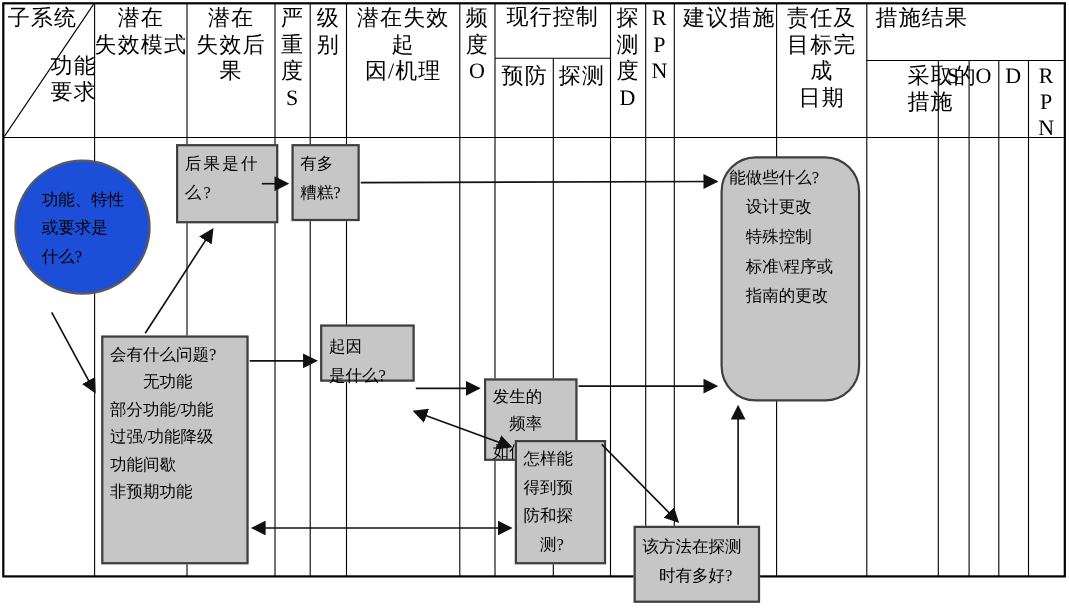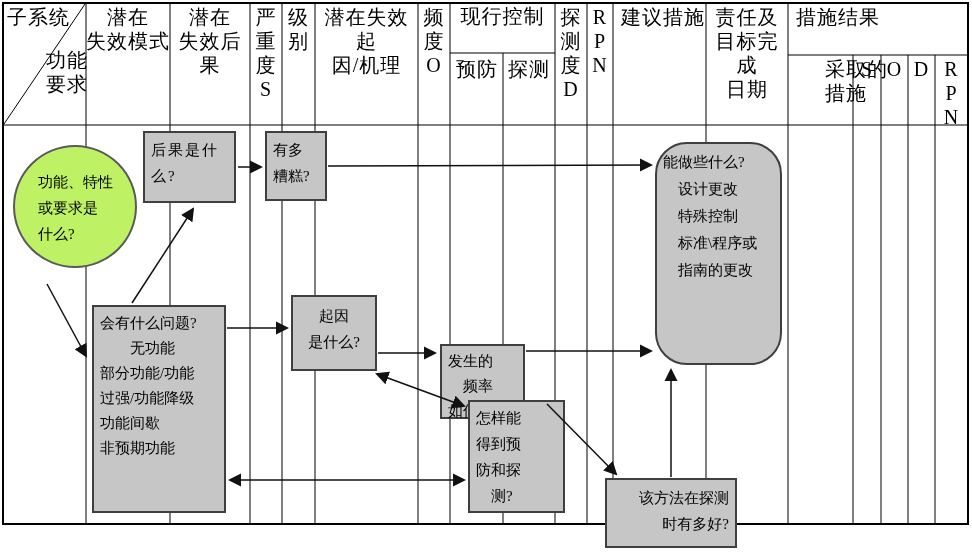--- a/index.html
+++ b/index.html
@@ -26,21 +26,21 @@
     border:2px solid #3f3f3f;
     box-sizing:border-box;
     white-space:pre-wrap;
     font-size:15px;
     line-height:26px;
     padding:4px 6px;
     z-index:2;
   }
   .circle{
     position:absolute;
-    background:#bef264;
+    background:#1d4ed8;
     border:2px solid #5a5a5a;
     border-radius:50%;
     box-sizing:border-box;
     white-space:pre-wrap;
     font-size:15px;
     line-height:26px;
     padding:22px 0 0 23px;
     z-index:2;
   }
   #arrows{z-index:3;}
@@ -117,45 +117,45 @@
   <div class="hlabel center" style="left:853px;top:57px;width:28px;">S</div>
   <div class="hlabel center" style="left:881px;top:57px;width:27px;">O</div>
   <div class="hlabel center" style="left:908px;top:57px;width:27px;">D</div>
   <div class="hlabel center" style="left:935px;top:57px;width:33px;">R
 P
 N</div>
 
   <div class="circle" style="left:13px;top:145px;width:124px;height:123px;">功能、特性
 或要求是
 什么?</div>
-  <div class="gbox" style="left:143px;top:131px;width:93px;height:72px;letter-spacing:2px;">后果是什
+  <div class="gbox" style="left:160px;top:131px;width:93px;height:72px;letter-spacing:2px;">后果是什
 么?</div>
   <div class="gbox" style="left:265px;top:131px;width:62px;height:70px;">有多
 糟糕?</div>
   <div class="gbox" style="left:92px;top:305px;width:134px;height:208px;line-height:25px;">会有什么问题?
 　　无功能
 部分功能/功能
 过强/功能降级
 功能间歇
 非预期功能</div>
-  <div class="gbox" style="left:291px;top:295px;width:86px;height:76px;padding-top:6px;text-align:center;">起因
+  <div class="gbox" style="left:291px;top:295px;width:86px;height:52px;padding-top:6px;">起因
 是什么?</div>
   <div class="gbox" style="left:440px;top:296px;width:85px;height:75px;padding-top:3px;line-height:25px;margin-top:48px;">发生的
 　频率
 如何?</div>
-  <div class="gbox" style="left:468px;top:400px;width:97px;height:113px;padding-top:3px;">怎样能
+  <div class="gbox" style="left:468px;top:400px;width:83px;height:113px;padding-top:3px;">怎样能
 得到预
 防和探
 　测?</div>
   <div class="gbox" style="left:655px;top:142px;width:127px;height:223px;padding-top:5px;line-height:27px;border-radius:32px;">能做些什么?
 　设计更改
 　特殊控制
 　标准\程序或
 　指南的更改</div>
-  <div class="gbox" style="left:605px;top:478px;width:132px;height:70px;padding-top:5px;text-align:right;">该方法在探测
+  <div class="gbox" style="left:576px;top:478px;width:115px;height:70px;padding-top:5px;">该方法在探测
 　时有多好?</div>
 
   <svg class="layer" id="arrows" width="972" height="554">
     <defs>
       <marker id="mEnd" viewBox="0 0 10 10" refX="8.5" refY="5" markerWidth="9" markerHeight="9" orient="auto">
         <path d="M0,0 L10,5 L0,10 z" fill="#111"></path>
       </marker>
       <marker id="mStart" viewBox="0 0 10 10" refX="8.5" refY="5" markerWidth="9" markerHeight="9" orient="auto-start-reverse">
         <path d="M0,0 L10,5 L0,10 z" fill="#111"></path>
       </marker>

